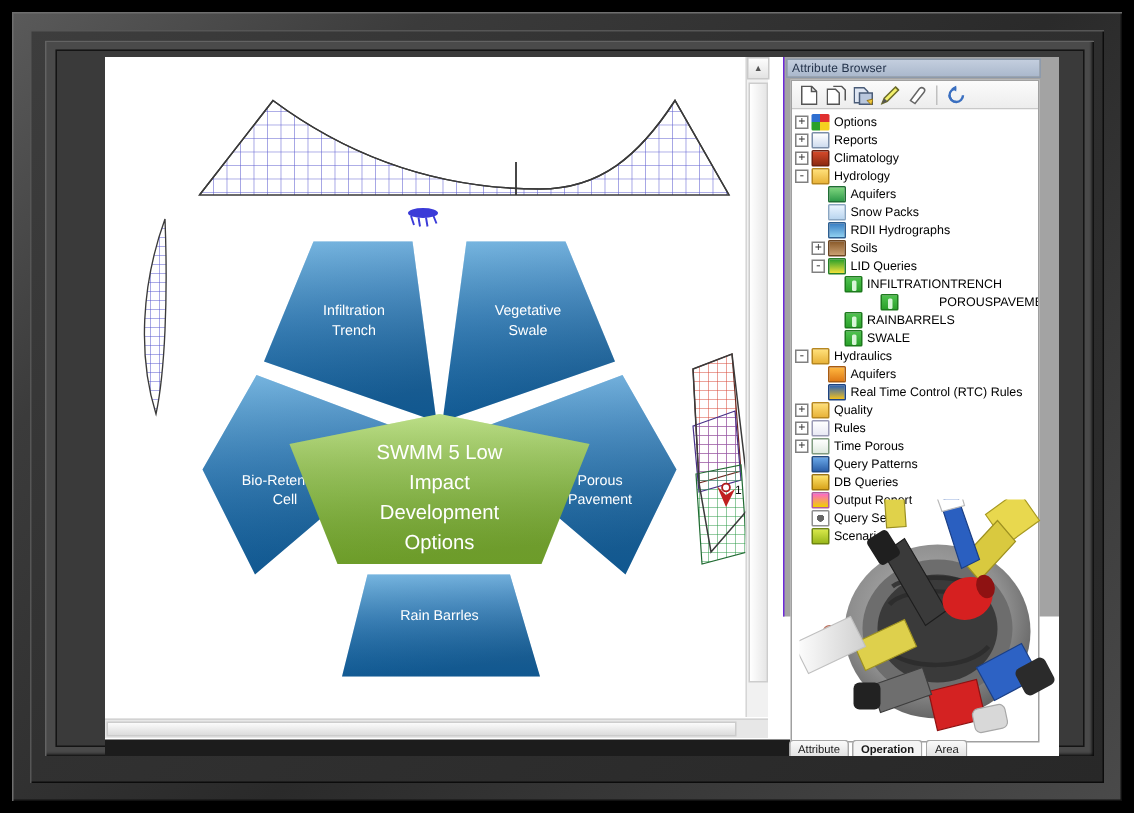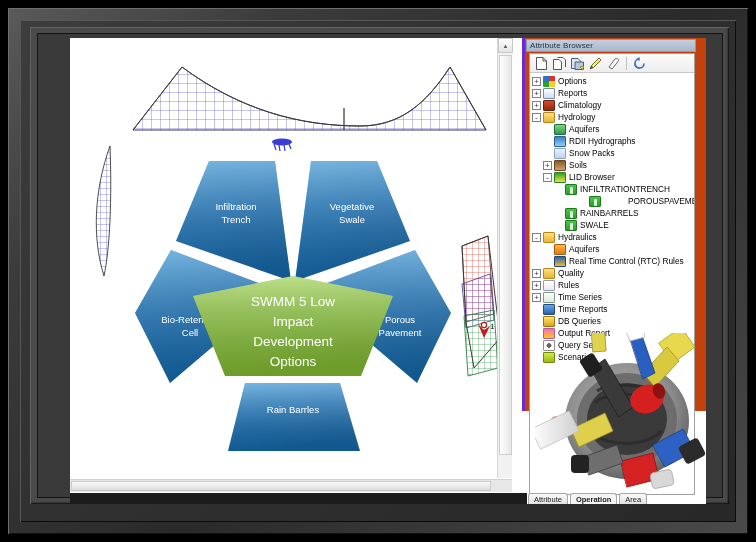--- a/index.html
+++ b/index.html
@@ -76,22 +76,22 @@
     background: linear-gradient(#fbfbfb,#dcdcdc); border: 1px solid #cccccc;
   }
   #canvas-bottomband {
     position: absolute; left: 0; top: 455px; width: 457px; height: 11px;
     background: #1c1c1c;
   }
 
   
   #browser {
     position: absolute; left: 452px; top: 0px; width: 184px; height: 373px;
-    background: #c2410c;
-    border-left: 3px solid #6d28d9;
+    background: #a3a3a3;
+    border-left: 1px solid #6d28d9;
   }
   #browser-titlebar {
     position: absolute; left: 1px; top: 1px; width: 170px; height: 13px;
     background: linear-gradient(#c3cede,#aab8cc);
     border: 1px solid #8d9aab;
     display: flex; align-items: center;
     padding-left: 3px;
   }
   #browser-title {
     font-size: 8px; color: #23324a; letter-spacing: .1px;
@@ -402,37 +402,37 @@
               <span class="ticon ic-fold"></span>
               <span class="tlabel">Hydrology</span>
             </div>
             <div class="tnode" style="padding-left: 11px;">
               <span class="spacer"></span>
               <span class="ticon ic-aq"></span>
               <span class="tlabel">Aquifers</span>
             </div>
             <div class="tnode" style="padding-left: 11px;">
               <span class="spacer"></span>
+              <span class="ticon ic-snow"></span>
+              <span class="tlabel">Snow Packs</span>
+            </div>
+            <div class="tnode" style="padding-left: 11px;">
+              <span class="spacer"></span>
               <span class="ticon ic-rdii"></span>
               <span class="tlabel">RDII Hydrographs</span>
             </div>
             <div class="tnode" style="padding-left: 11px;">
-              <span class="spacer"></span>
-              <span class="ticon ic-snow"></span>
-              <span class="tlabel">Snow Packs</span>
-            </div>
-            <div class="tnode" style="padding-left: 11px;">
               <span class="expander">+</span>
               <span class="ticon ic-soil"></span>
               <span class="tlabel">Soils</span>
             </div>
             <div class="tnode" style="padding-left: 11px;">
               <span class="expander">-</span>
               <span class="ticon ic-lid"></span>
-              <span class="tlabel">LID Browser</span>
+              <span class="tlabel">LID Queries</span>
             </div>
             <div class="tnode lid" style="padding-left: 22px;">
               <span class="spacer"></span>
               <span class="ticon "></span>
               <span class="tlabel">INFILTRATIONTRENCH</span>
             </div>
             <div class="tnode lid" style="padding-left: 22px; gap: 24px;">
               <span class="spacer"></span>
               <span class="ticon "></span>
               <span class="tlabel">POROUSPAVEMENT</span>
@@ -468,26 +468,26 @@
               <span class="tlabel">Quality</span>
             </div>
             <div class="tnode" style="padding-left: 0px;">
               <span class="expander">+</span>
               <span class="ticon ic-curv"></span>
               <span class="tlabel">Rules</span>
             </div>
             <div class="tnode" style="padding-left: 0px;">
               <span class="expander">+</span>
               <span class="ticon ic-ts"></span>
-              <span class="tlabel">Time Series</span>
+              <span class="tlabel">Time Porous</span>
             </div>
             <div class="tnode" style="padding-left: 0px;">
               <span class="spacer"></span>
               <span class="ticon ic-tp"></span>
-              <span class="tlabel">Time Reports</span>
+              <span class="tlabel">Query Patterns</span>
             </div>
             <div class="tnode" style="padding-left: 0px;">
               <span class="spacer"></span>
               <span class="ticon ic-dbq"></span>
               <span class="tlabel">DB Queries</span>
             </div>
             <div class="tnode" style="padding-left: 0px;">
               <span class="spacer"></span>
               <span class="ticon ic-orep"></span>
               <span class="tlabel">Output Report</span>

